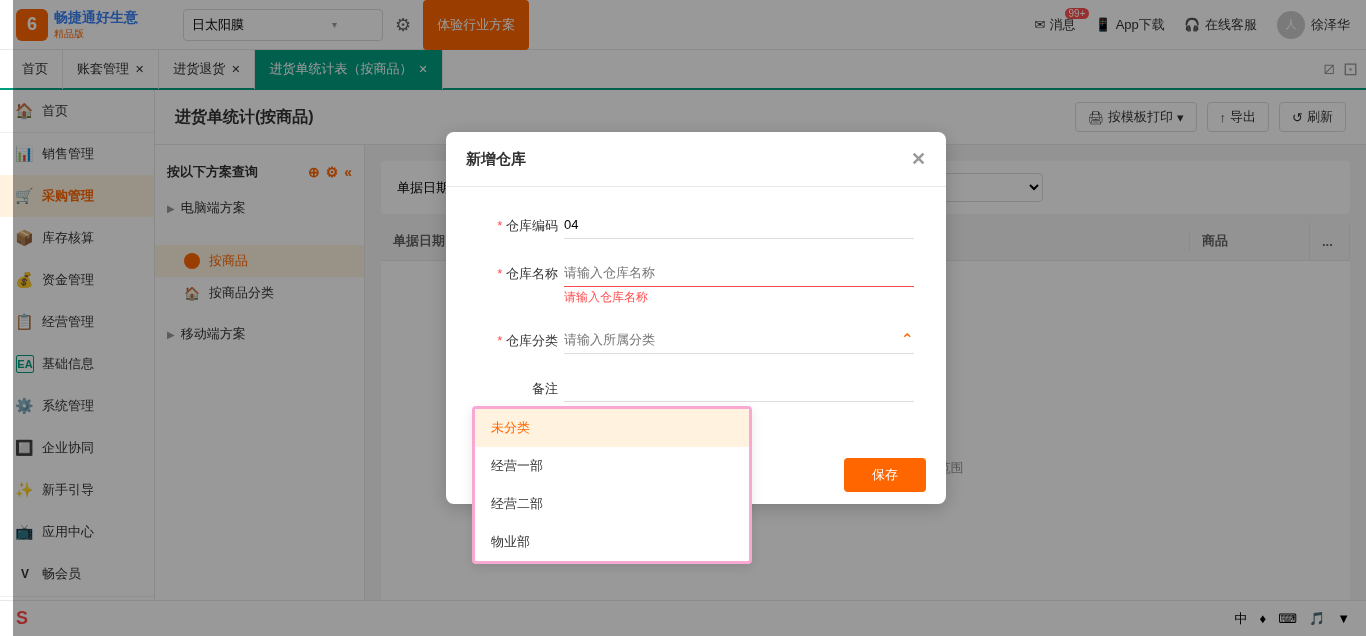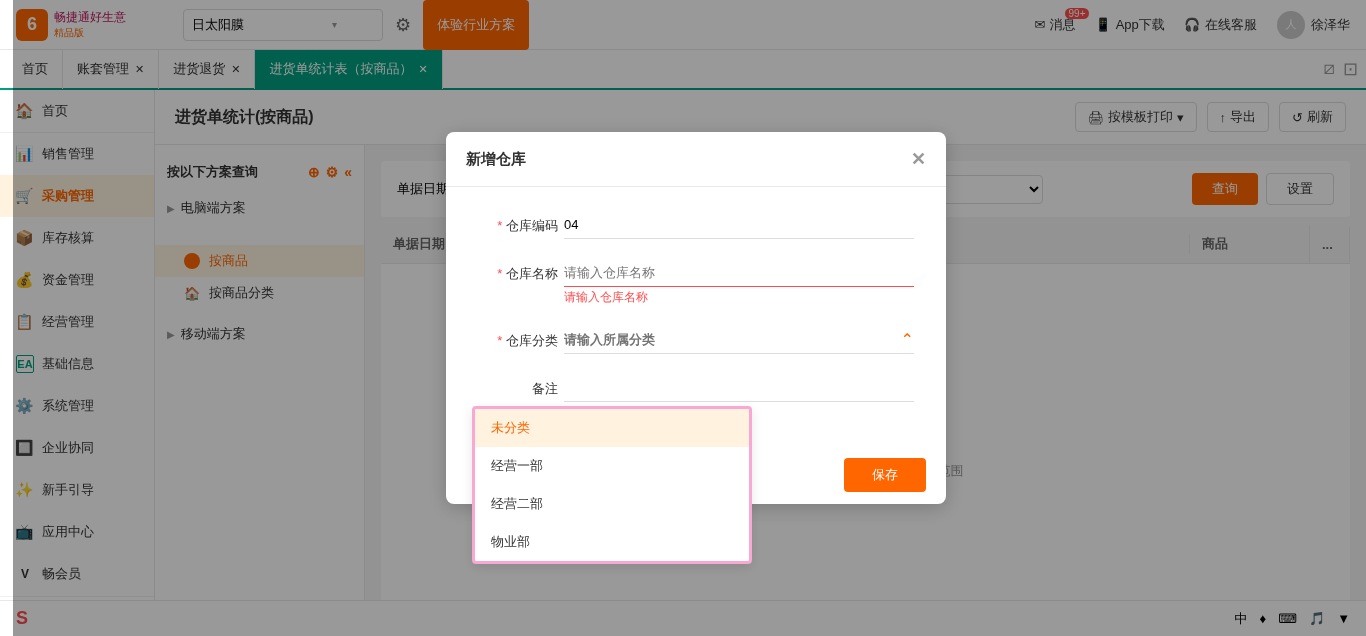--- a/index.html
+++ b/index.html
@@ -230,21 +230,21 @@
       width: 100%; border: none; border-bottom: 1px solid #ddd;
       padding: 6px 0; font-size: 13px; outline: none; background: transparent;
     }
     .form-input.error { border-bottom: 1px solid #ff4d4f; }
     .error-msg { color: #ff4d4f; font-size: 12px; margin-top: 2px; }
     .form-input-with-icon {
       display: flex; align-items: center;
       border: none; border-bottom: 1px solid #ddd;
     }
     .form-input-with-icon input {
-      flex: 1; border: none; outline: none; font-size: 13px; background: transparent; padding: 6px 0; font-weight: bold;
+      flex: 1; border: none; outline: none; font-size: 13px; background: transparent; padding: 6px 0;
     }
     .input-icon { font-size: 16px; color: #ff6600; cursor: pointer; }
 
     
     .dropdown-wrap { position: relative; }
     .dropdown-list {
       position: absolute;
       top: 40px; left: -92px;
       width: 280px;
       background: #fff;
@@ -275,21 +275,21 @@
     
     .dots { color: #ccc; font-size: 16px; }
   </style>
 </head>
 <body>
 
 <div class="top-header">
   <div class="logo-area">
     <div class="logo-icon">6</div>
     <div>
-      <div style="font-size:12px;font-weight:normal;color:#be185d">畅捷通好生意</div>
+      <div style="font-size:14px;font-weight:bold;color:#3b82f6">畅捷通好生意</div>
       <div style="font-size:10px;color:#ff6600">精品版</div>
     </div>
   </div>
   <div class="header-search">
     <input type="text" value="日太阳膜" style="">
     <span class="header-search-arrow">▾</span>
   </div>
   <span class="header-gear">⚙</span>
   <button class="header-trial-btn">体验行业方案</button>
   <div class="header-right">
@@ -463,24 +463,20 @@
           <div style="display:flex;align-items:center;gap:6px;">
             <span>商品</span>
             <span class="dots">···</span>
           </div>
           <div style="display:flex;align-items:center;gap:6px;">
             <span>单据状态</span>
             <select class="filter-select">
               <option></option>
             </select>
           </div>
-          <div style="margin-left:auto;display:flex;gap:8px;">
-            <button class="query-btn">查询</button>
-            <button class="set-btn">设置</button>
-          </div>
         </div>
 
         <div class="table-section">
           <div class="table-header-row">
             <div class="th" style="width:140px;">单据日期</div>
             <div class="th" style="width:80px;">付款</div>
             <div class="th" style="flex:1;"></div>
             <div class="th" style="width:120px;">商品</div>
             <div class="th" style="width:40px;">...</div>
           </div>

